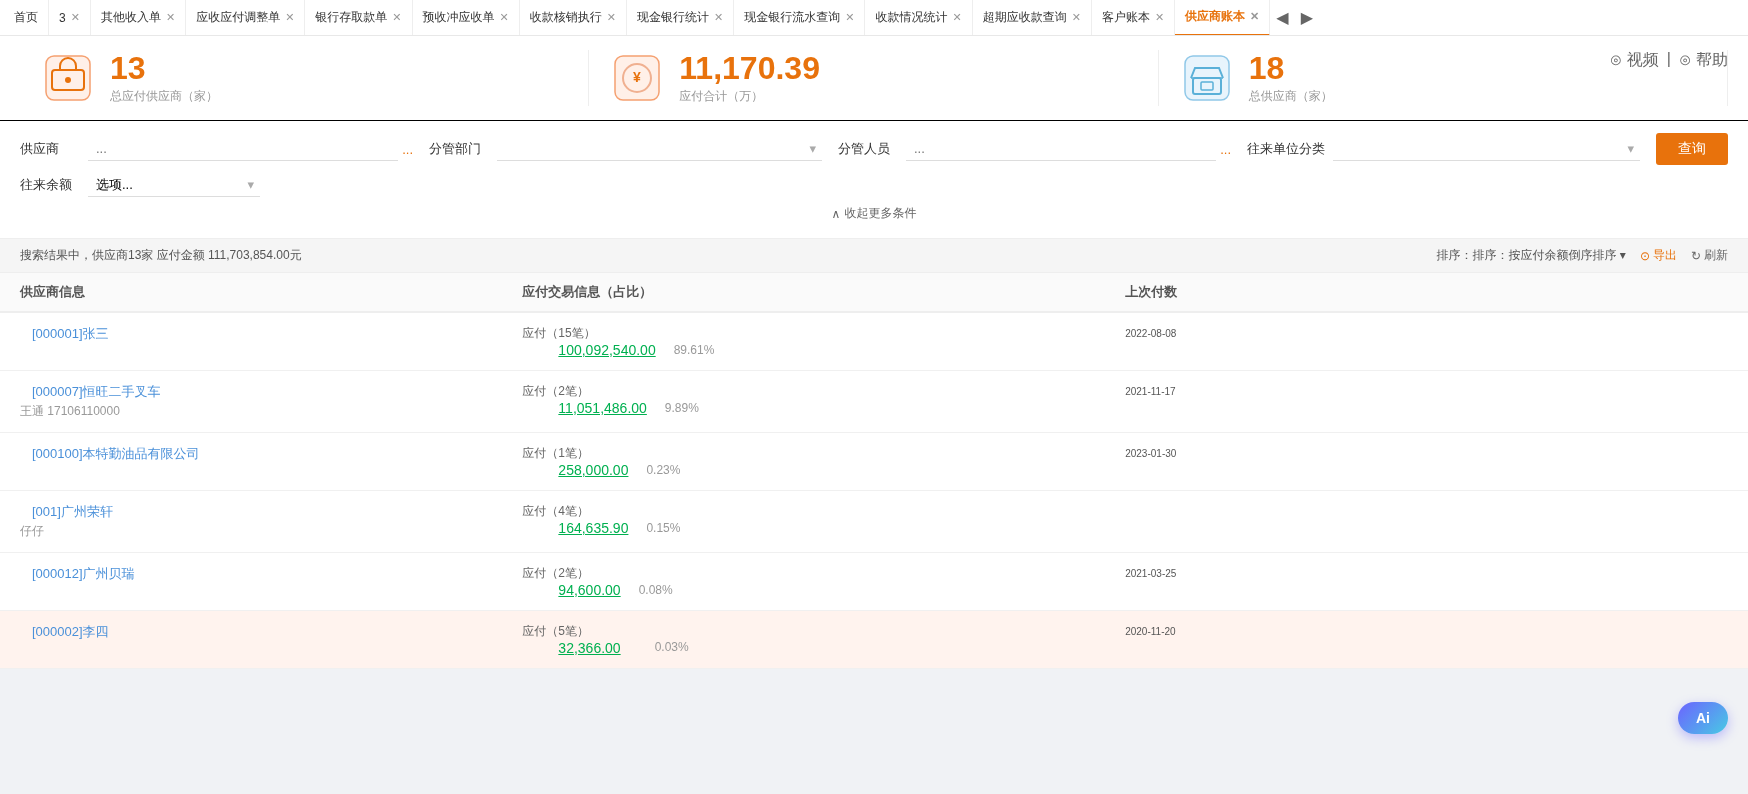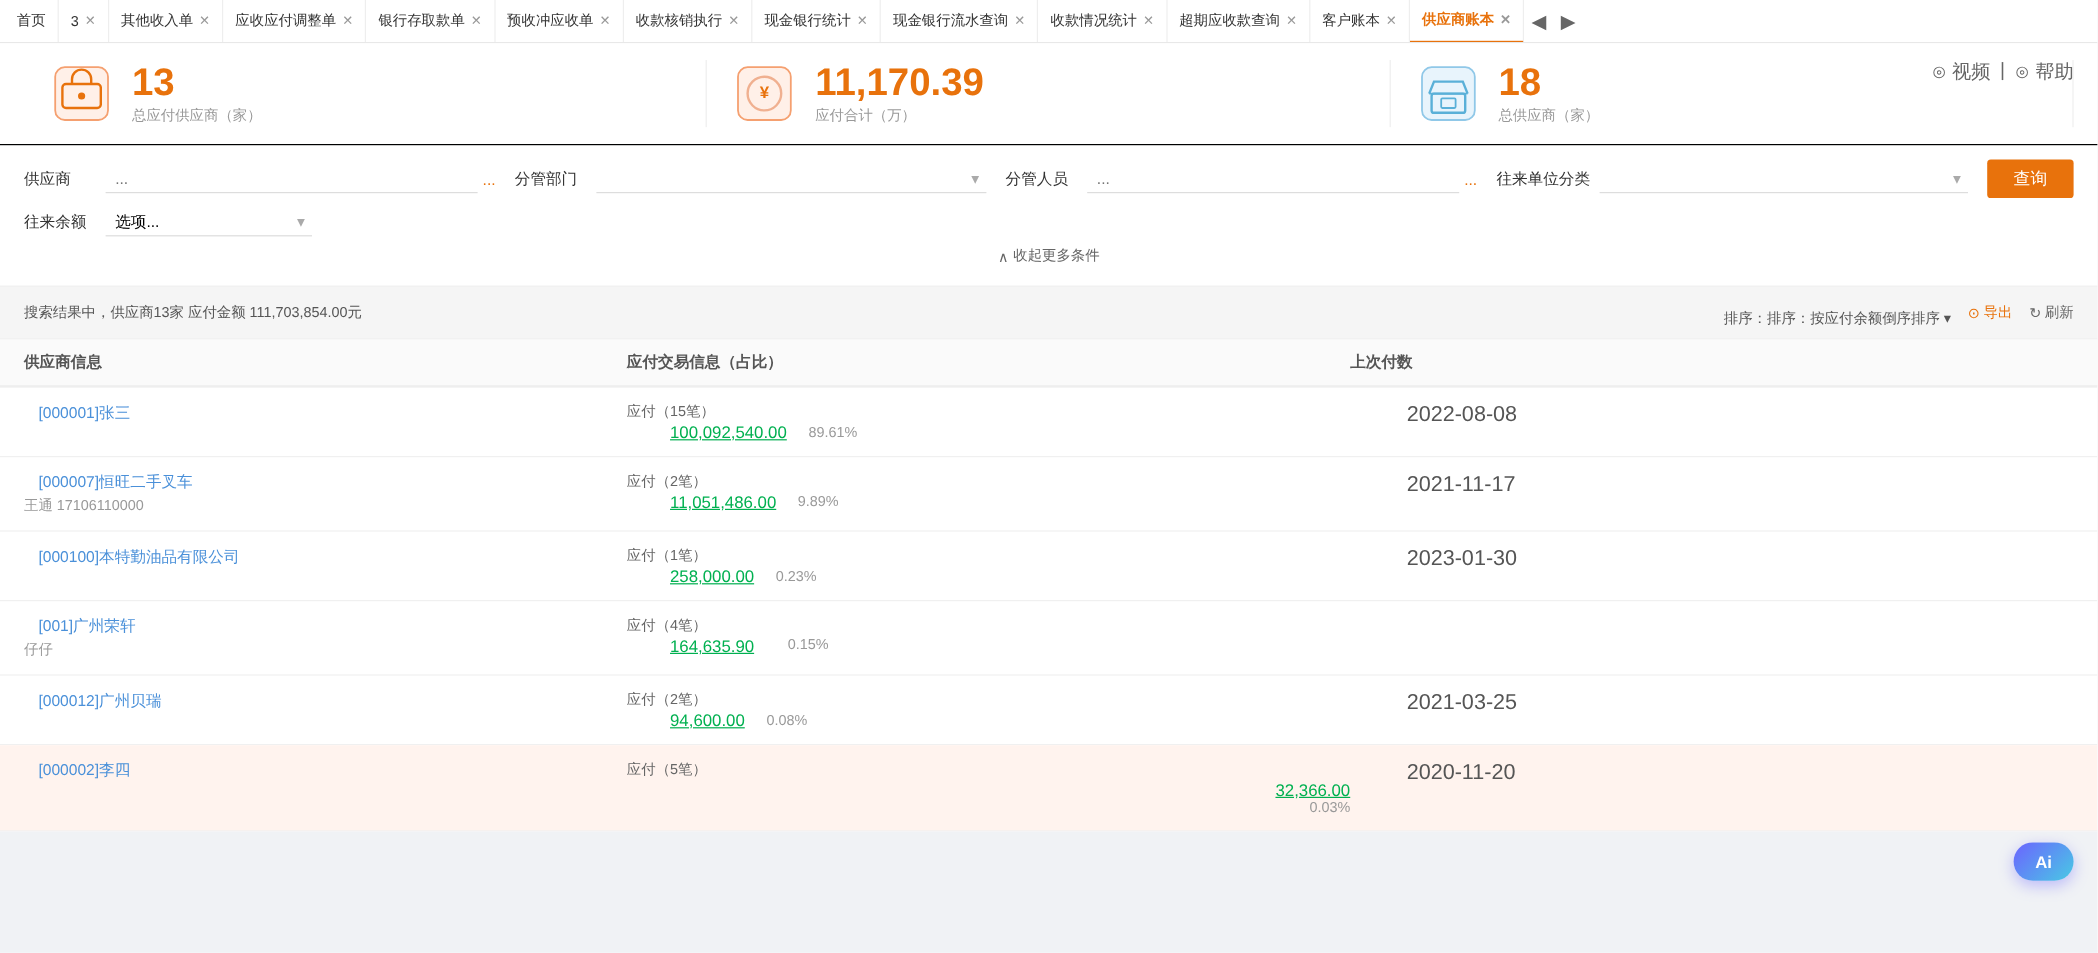--- a/index.html
+++ b/index.html
@@ -187,21 +187,21 @@
       border-bottom: 1px solid #eee;
       font-size: 12px;
       color: #555;
     }
     .result-bar .right-actions {
       display: flex;
       align-items: center;
       gap: 14px;
       color: #555;
     }
-    .result-bar .sort-label { color: #555; margin-top: 10px; }
+    .result-bar .sort-label { color: #555; }
     .result-bar .action-btn {
       display: flex;
       align-items: center;
       gap: 3px;
       cursor: pointer;
       color: #e8720c;
     }
     .result-bar .action-btn.gray { color: #666; }
 
     
@@ -244,21 +244,21 @@
     }
     .tx-label { font-size: 12px; color: #666; }
     .tx-amount {
       font-size: 14px;
       color: #00b050;
       text-decoration: underline;
       cursor: pointer;
       margin-left: 36px;
     }
     .tx-pct { font-size: 12px; color: #999; margin-left: 10px; }
-    .last-pay-date { font-size: 18px; color: #555; margin-left: 47px; }
+    .last-pay-date { font-size: 10px; color: #555; }
 
     
     .table-container { overflow-y: auto; max-height: 460px; }
     .table-container::-webkit-scrollbar { width: 6px; }
     .table-container::-webkit-scrollbar-track { background: #f5f5f5; }
     .table-container::-webkit-scrollbar-thumb { background: #ccc; border-radius: 3px; }
 
     
     .ai-btn {
       position: fixed;
@@ -525,21 +525,21 @@
       <div class="col-extra"></div>
     </div>
 
     <div class="table-row">
       <div class="col-supplier">
         <div class="supplier-link">[001]广州荣轩</div>
         <div class="supplier-sub">仔仔</div>
       </div>
       <div class="col-transaction">
         <div class="tx-label">应付（4笔）</div>
-        <div style="display:flex;gap:18px;">
+        <div style="display:flex;align-items:center;gap:8px;">
           <span class="tx-amount">164,635.90</span>
           <span class="tx-pct">0.15%</span>
         </div>
       </div>
       <div class="col-last-pay">
         <span class="last-pay-date"></span>
       </div>
       <div class="col-extra"></div>
     </div>
 
@@ -559,21 +559,21 @@
       </div>
       <div class="col-extra"></div>
     </div>
 
     <div class="table-row highlighted">
       <div class="col-supplier">
         <div class="supplier-link">[000002]李四</div>
       </div>
       <div class="col-transaction">
         <div class="tx-label">应付（5笔）</div>
-        <div style="display:flex;align-items:flex-end;gap:0;flex-direction:column;">
+        <div style="display:flex;align-items:flex-start;gap:24px;">
           <span class="tx-amount">32,366.00</span>
           <span class="tx-pct">0.03%</span>
         </div>
       </div>
       <div class="col-last-pay">
         <span class="last-pay-date">2020-11-20</span>
       </div>
       <div class="col-extra"></div>
     </div>
   </div>

